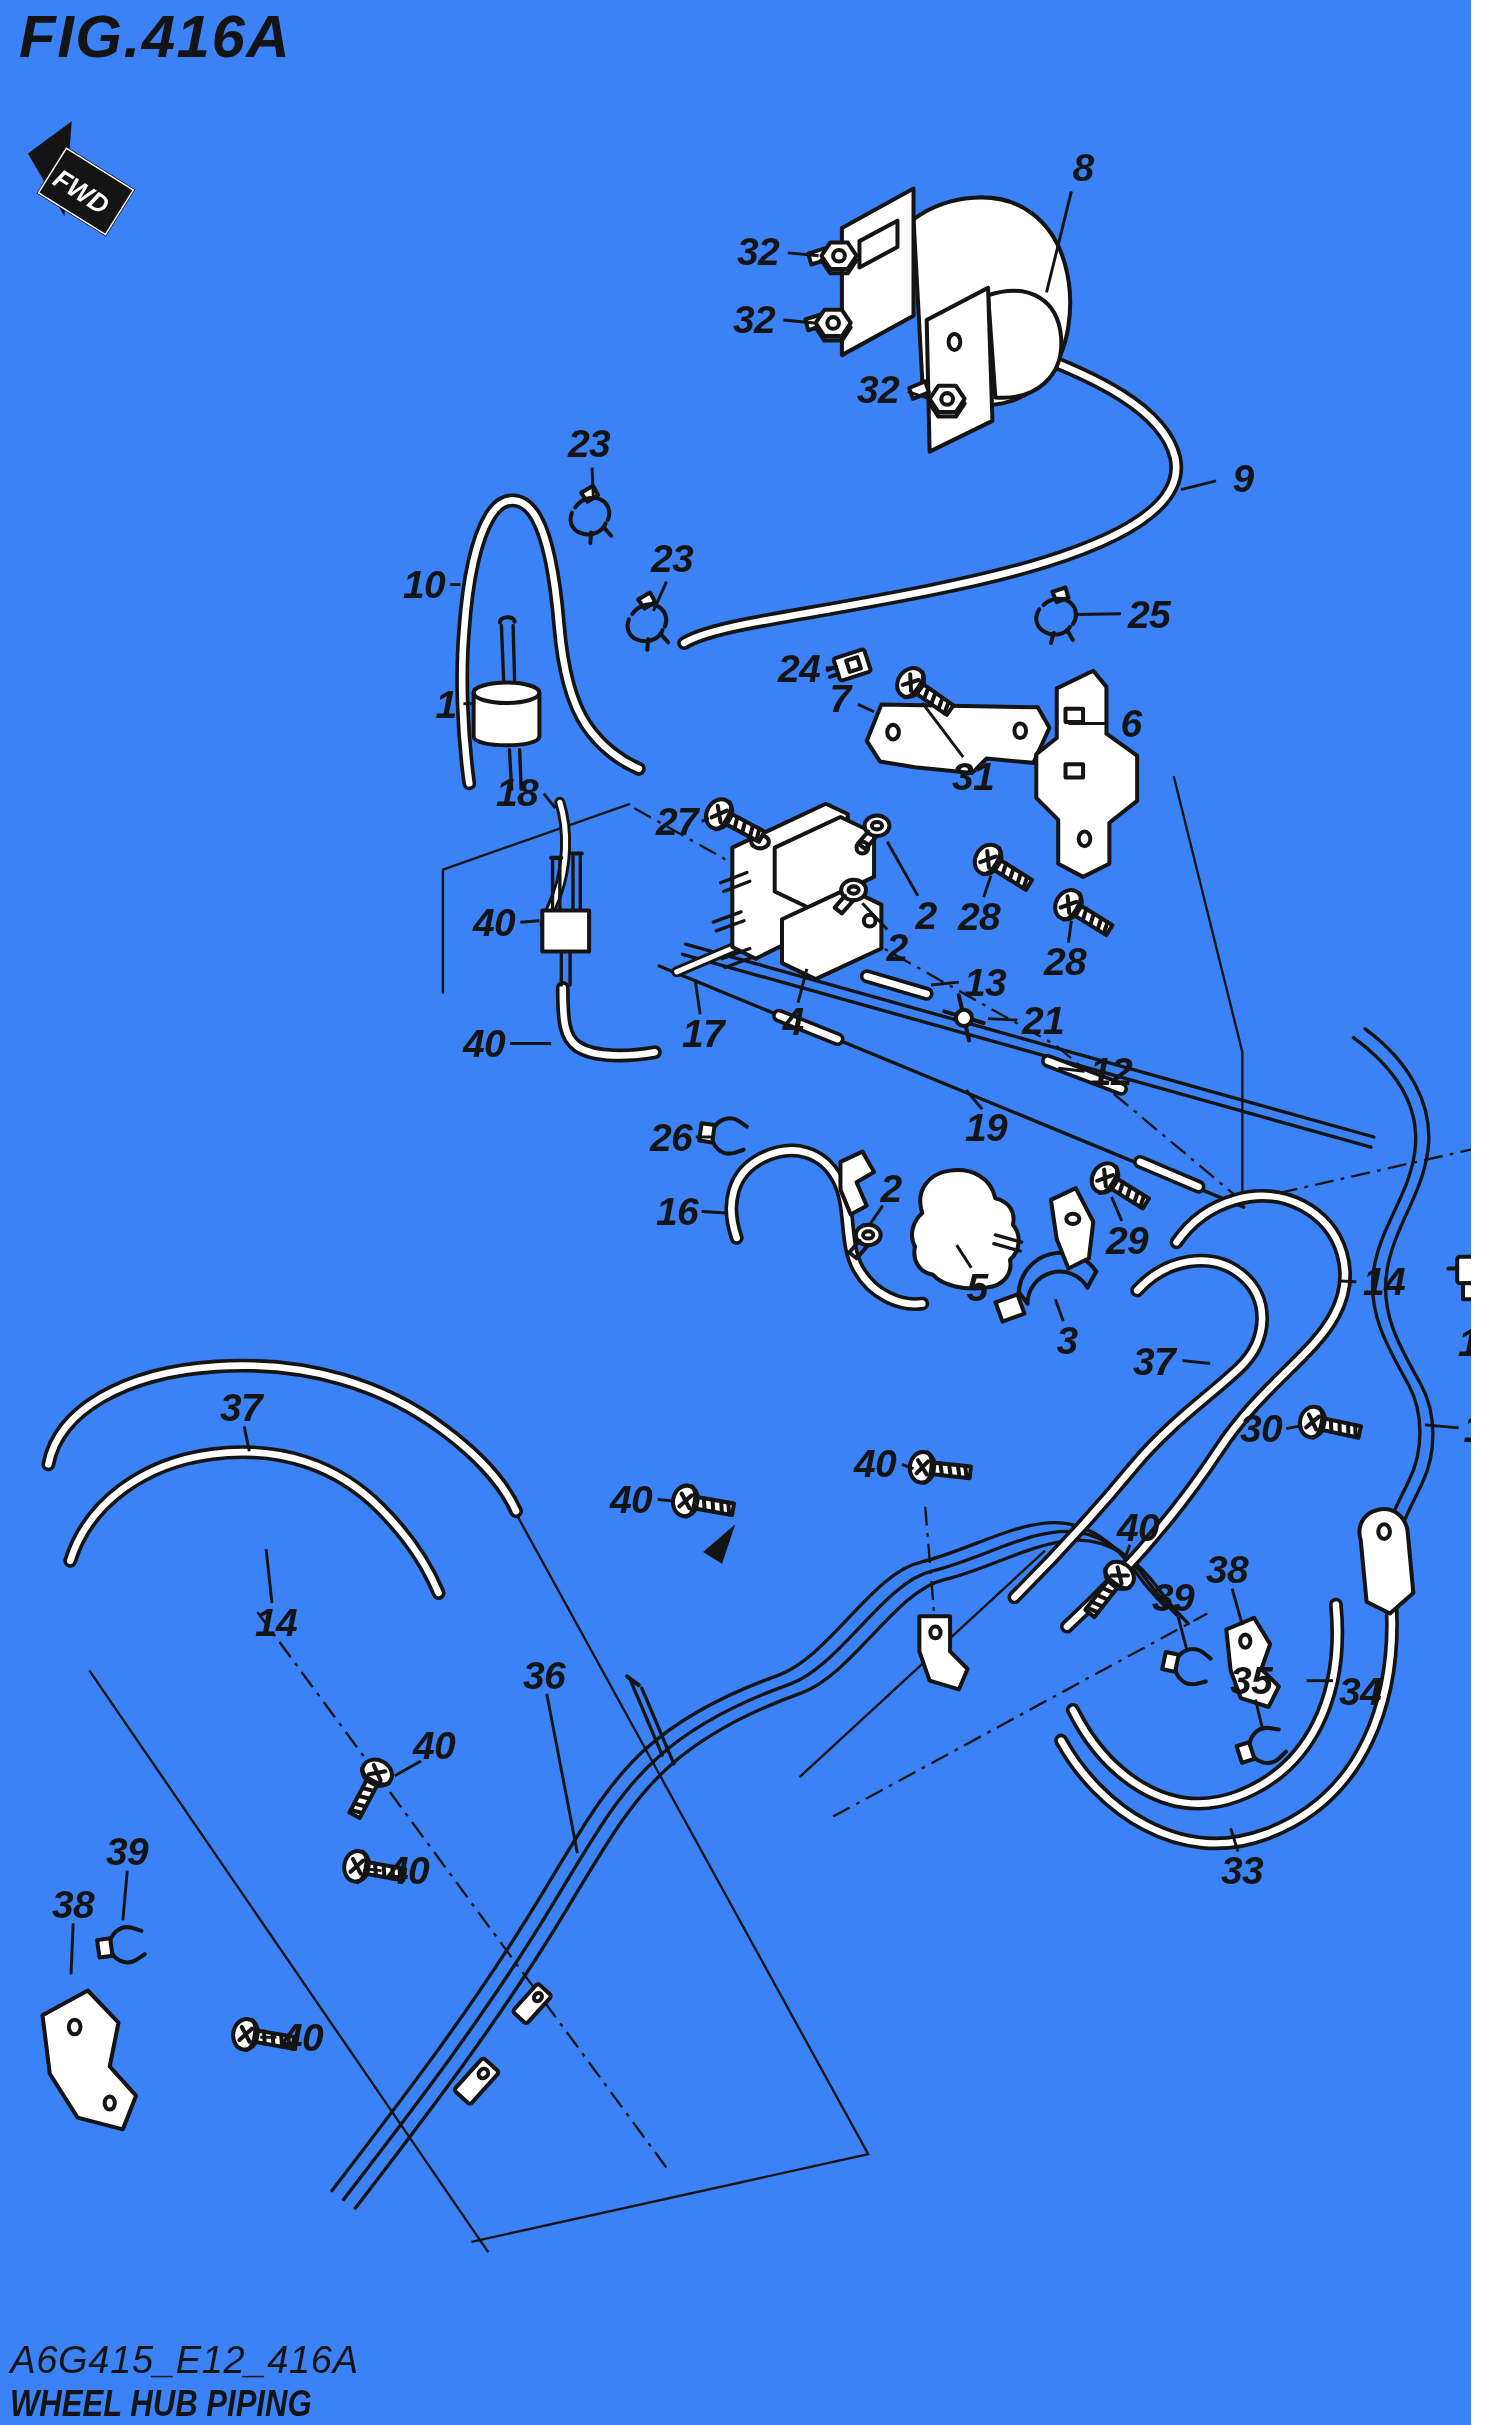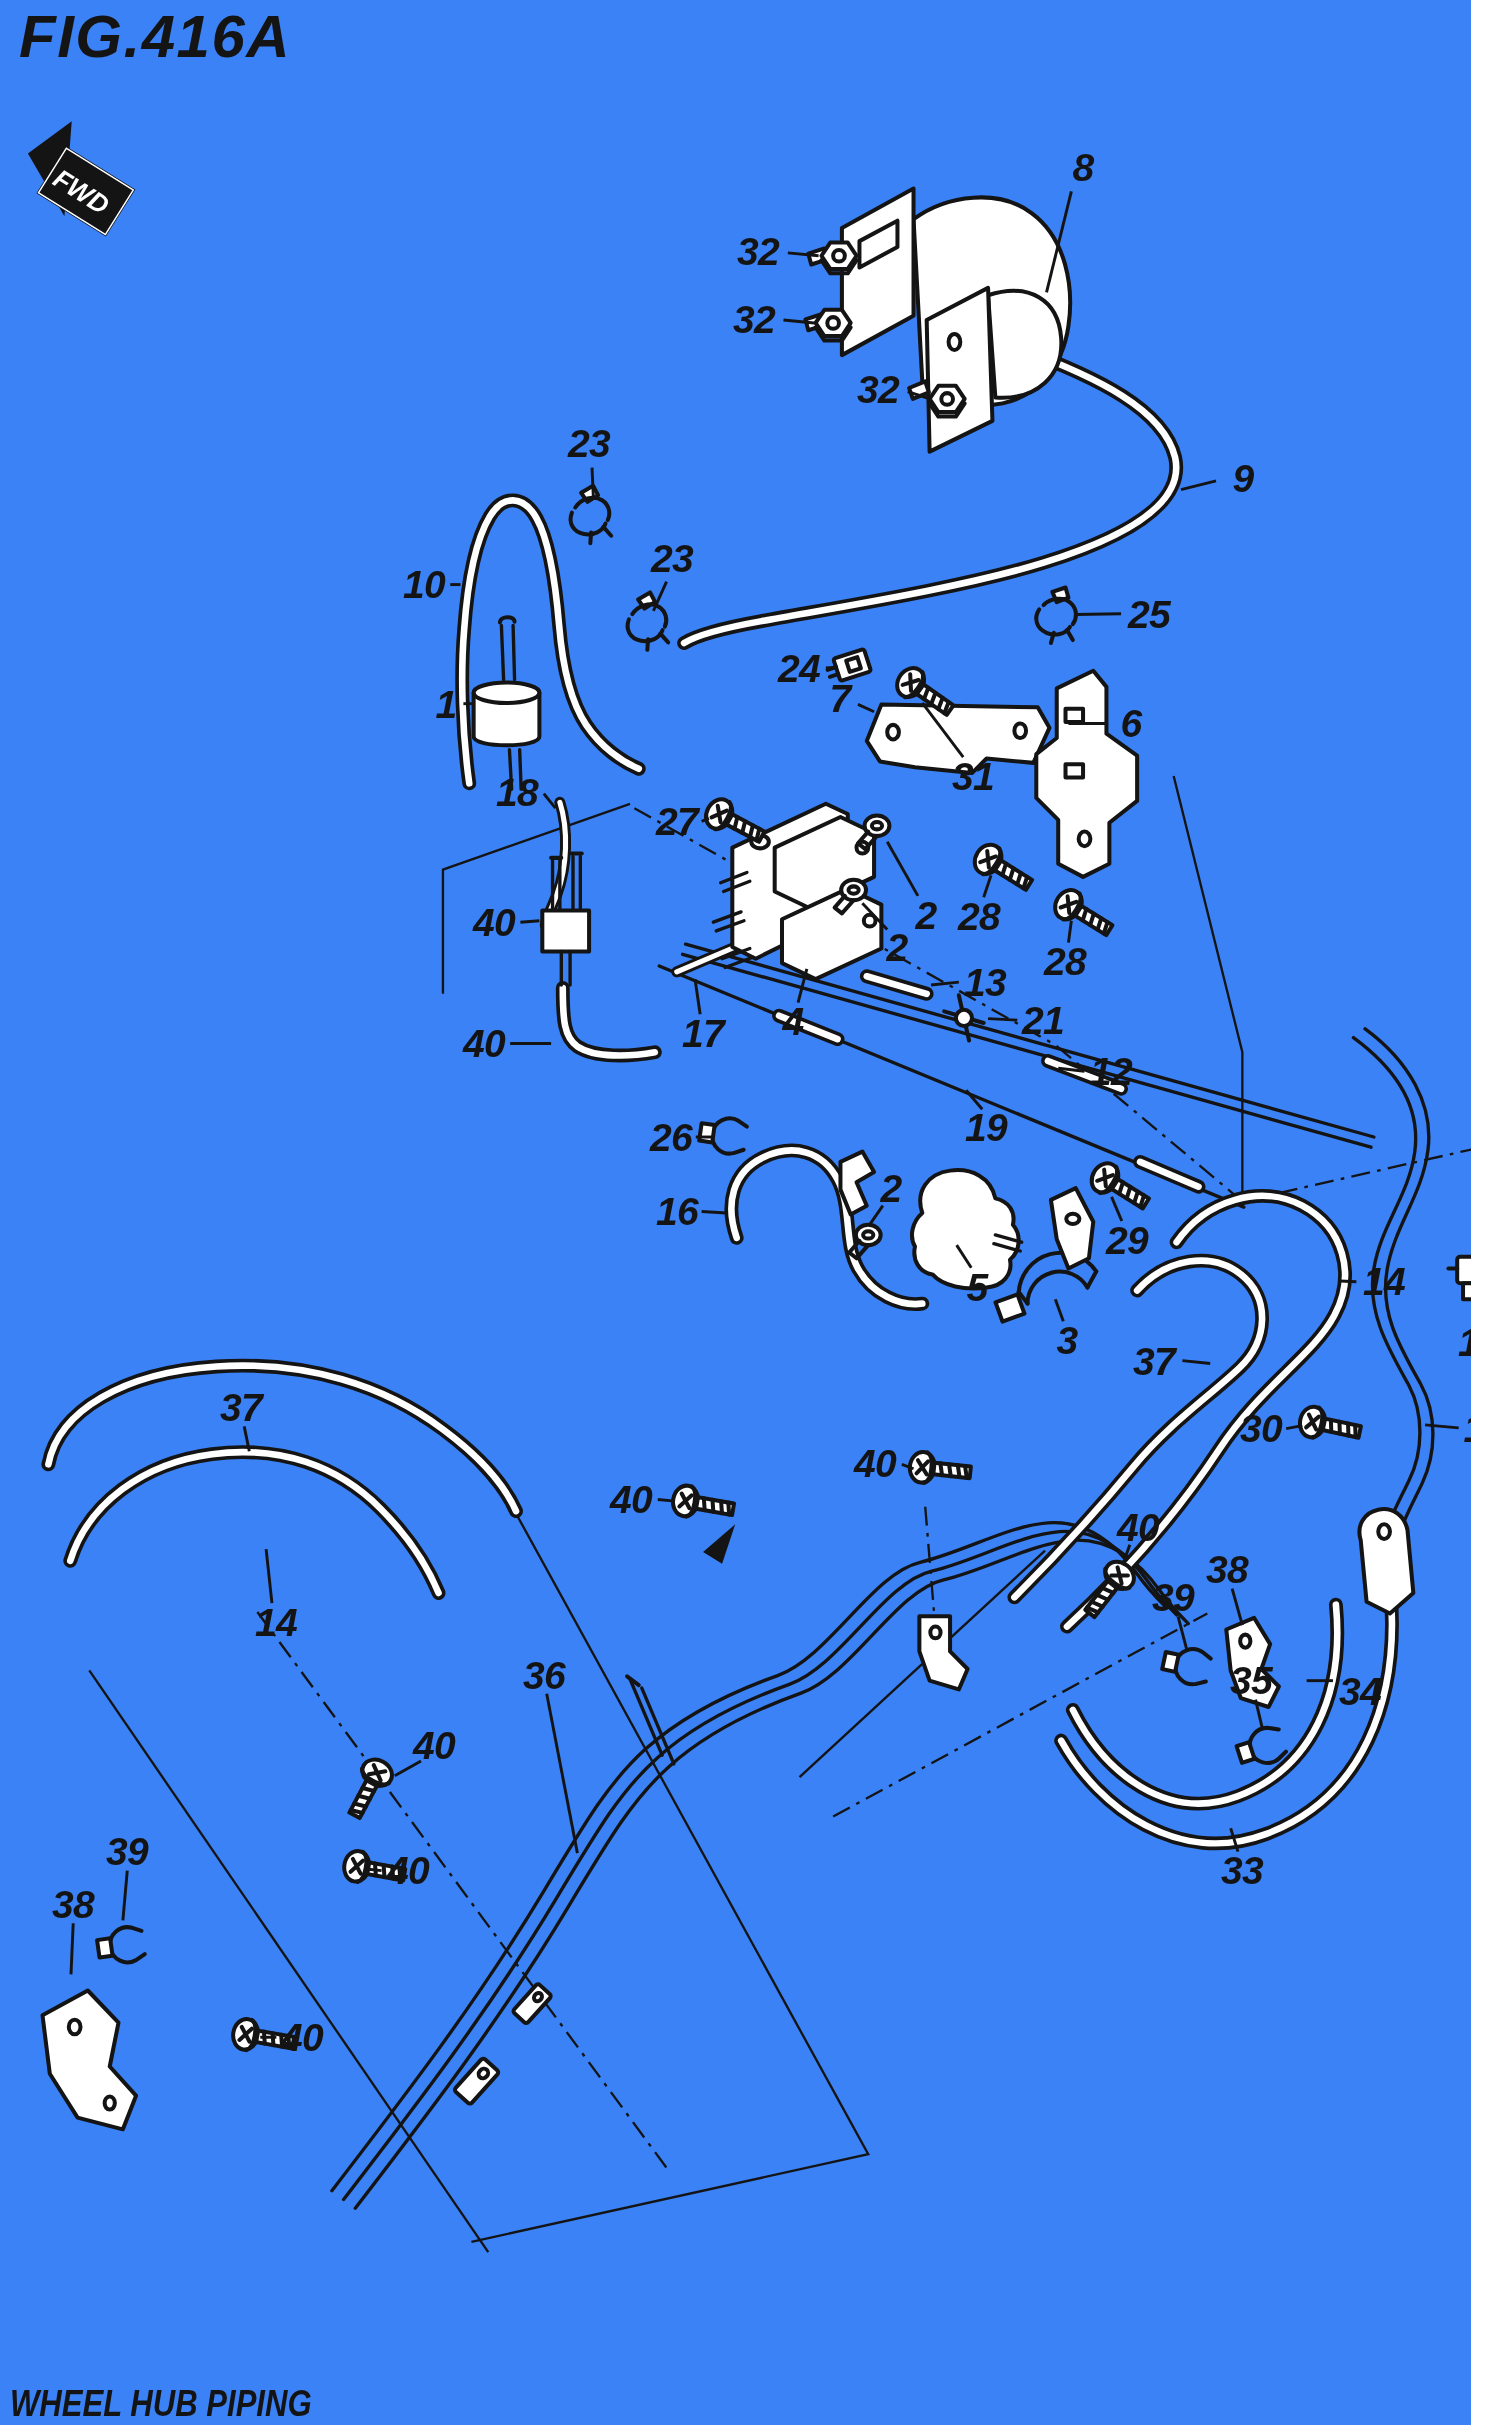--- a/index.html
+++ b/index.html
@@ -422,15 +422,16 @@
       <div class="callout" style="left: 73px; top: 1904px;">38</div>
       <div class="callout" style="left: 408px; top: 1870px;">40</div>
       <div class="callout" style="left: 1227px; top: 1569px;">38</div>
       <div class="callout" style="left: 1173px; top: 1597px;">39</div>
       <div class="callout" style="left: 1251px; top: 1680px;">35</div>
       <div class="callout" style="left: 1360px; top: 1680px; margin-top: 11px;">34</div>
       <div class="callout" style="left: 1242px; top: 1870px;">33</div>
       <div class="callout" style="left: 302px; top: 2037px;">40</div>
     </div>
 
+  <div class="footer-code">A6G415_E12_416A</div>
   <div class="footer-title">WHEEL HUB PIPING</div>
 </div>
 
 
 </body></html>

